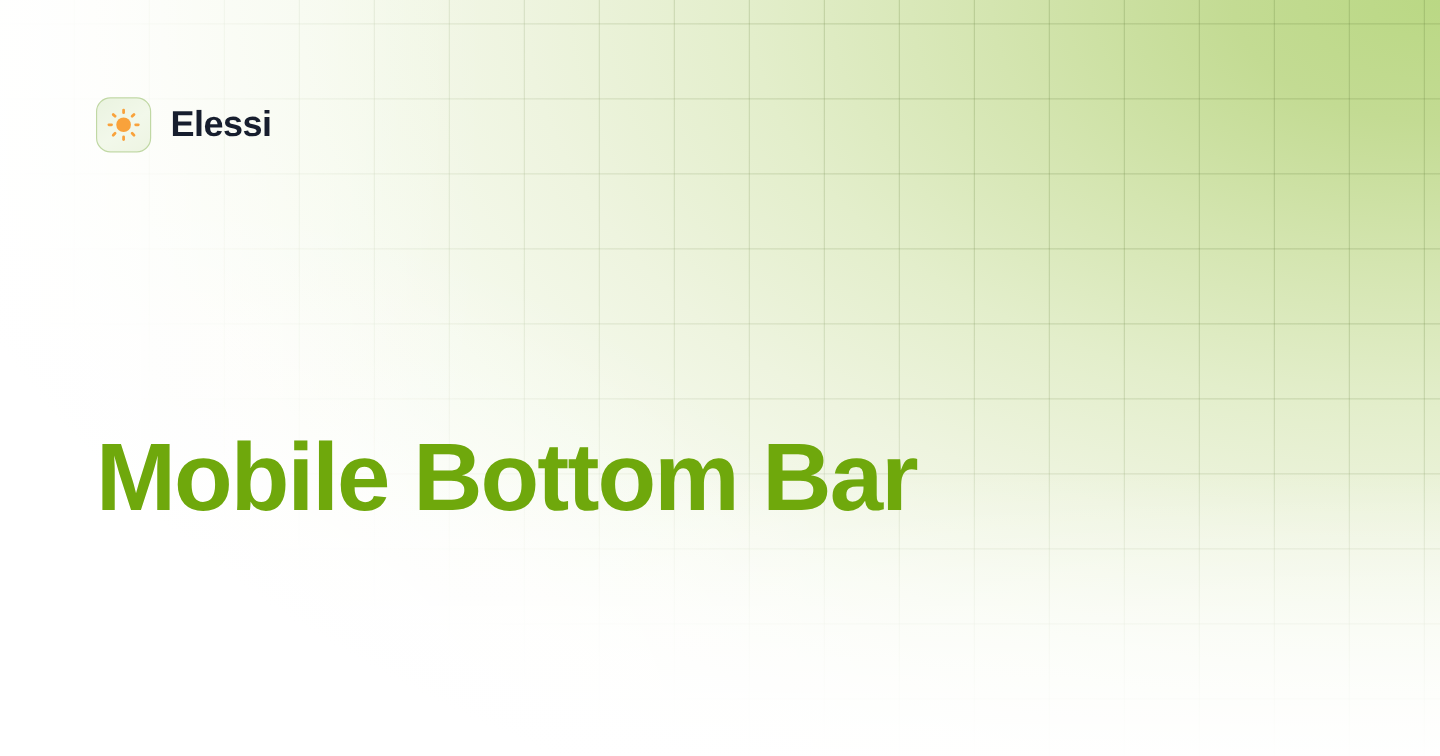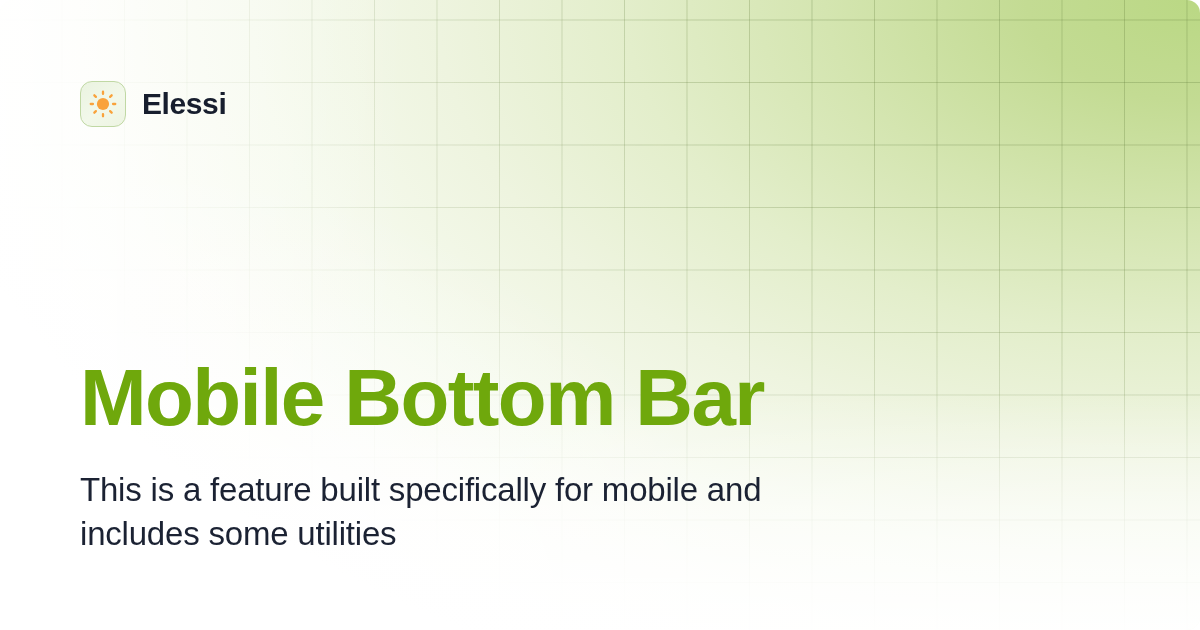--- a/index.html
+++ b/index.html
@@ -13,21 +13,20 @@
     font-family: "Liberation Sans", sans-serif;
     background: #ffffff;
   }
 
   .og-card {
     position: relative;
     width: 1200px;
     height: 630px;
     overflow: hidden;
     background: #ffffff;
-    border-radius: 13px;
   }
 
   
   .bg-base {
     position: absolute;
     inset: 0;
     background: #ffffff;
   }
   .bg-gradient {
     position: absolute;
@@ -180,16 +179,15 @@
               <rect x="22.9" y="12.85" width="4.5" height="2.3" rx="1.15" transform="rotate(45 14 14)"></rect>
             </g>
           </svg>
         </span>
       </div>
       <span class="brand-name">Elessi</span>
     </div>
 
     <h1 class="headline">Mobile Bottom Bar</h1>
 
-    <p class="subhead">This is a feature built specifically for mobile and includes some utilities</p>
 
   </div>
 </div>
 
 </body></html>

